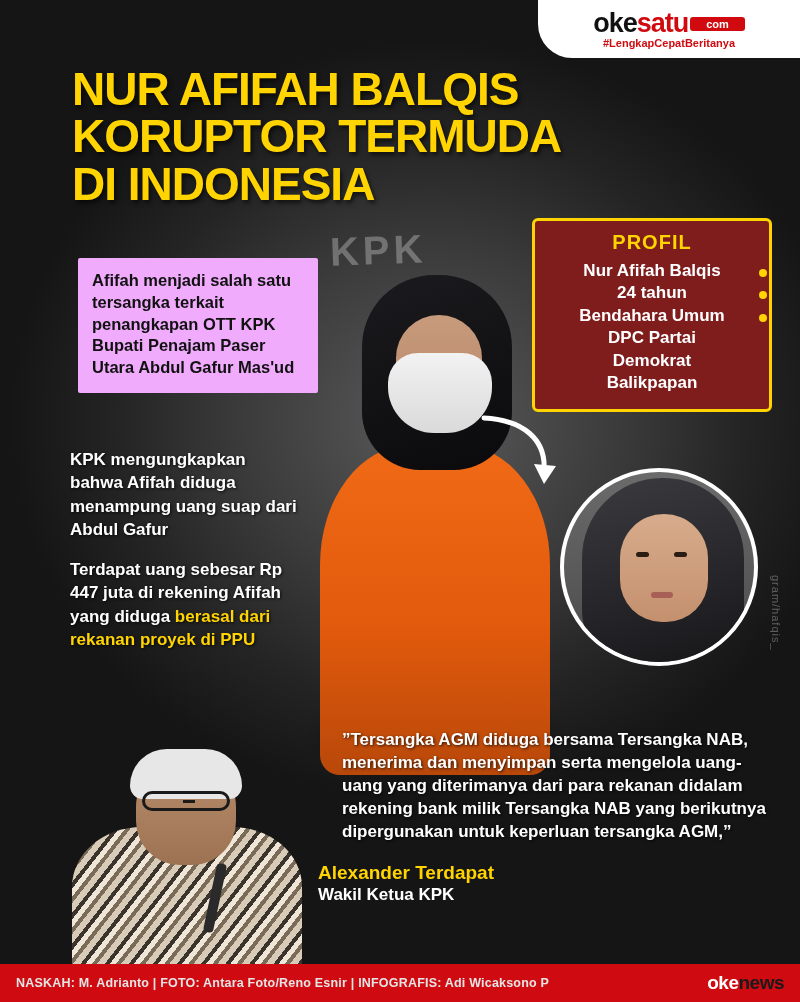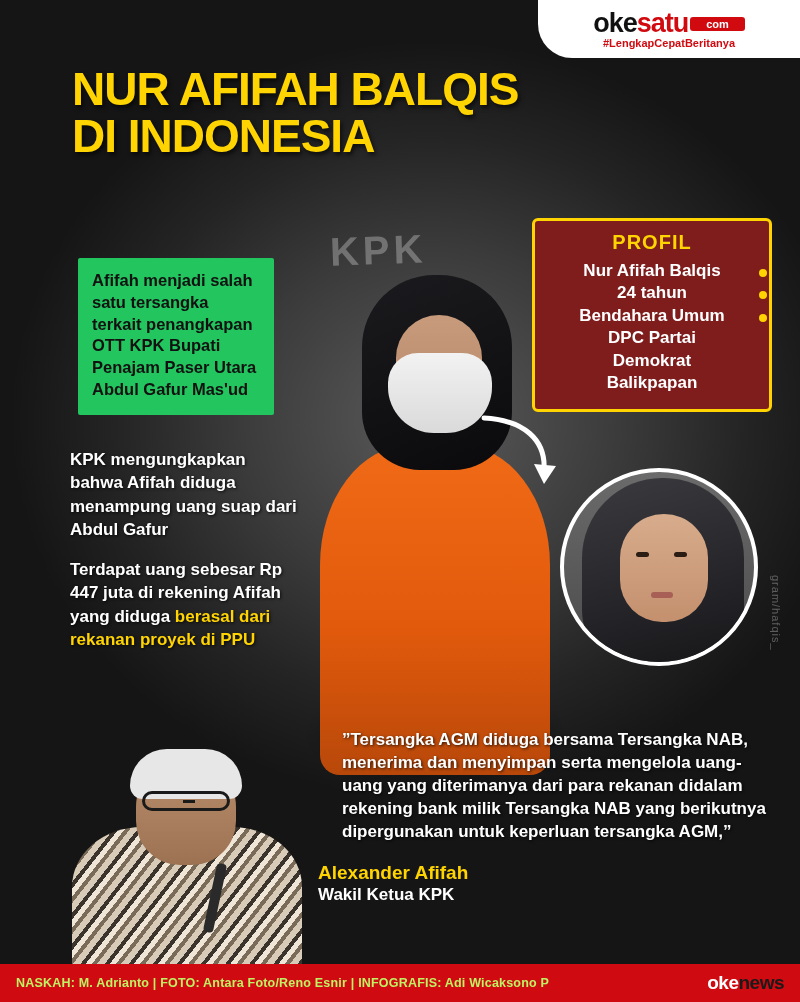--- a/index.html
+++ b/index.html
@@ -113,22 +113,22 @@
     color: #fff; font-size: 17px; font-weight: bold; line-height: 1.32;
     position: relative;
   }
   .profile-list li.dot::after {
     content: ""; position: absolute; right: -12px; top: 9px;
     width: 8px; height: 8px; border-radius: 50%; background: #ffd400;
   }
 
   
   .callout {
-    position: absolute; left: 78px; top: 258px; width: 196px;
-    background: #22c55e; color: #111;
+    position: absolute; left: 78px; top: 258px; width: 240px;
+    background: #f0abfc; color: #111;
     padding: 12px 14px 14px;
     font-size: 16.5px; font-weight: bold; line-height: 1.32;
     border-radius: 2px;
   }
 
   
   .para {
     position: absolute; left: 70px; color: #fff;
     font-size: 17px; font-weight: bold; line-height: 1.38;
     width: 230px;
@@ -216,21 +216,21 @@
   }
 
   
   .footer {
     position: absolute; left: 0; bottom: 0; width: 800px; height: 38px;
     background: #cf0a10;
     display: flex; align-items: center; justify-content: space-between;
     padding: 0 16px;
   }
   .credits {
-    color: #bef264; font-size: 12.5px; font-weight: bold; letter-spacing: 0.2px;
+    color: #e5e5e5; font-size: 12.5px; font-weight: bold; letter-spacing: 0.2px;
   }
   .footer-logo { font-size: 19px; font-weight: bold; color: #fff; letter-spacing: -0.5px; }
   .footer-logo .news { color: #1a1a1a; }
 </style>
 </head>
 <body>
 
 <div class="canvas">
 
   <div class="bg-photo"></div>
@@ -248,20 +248,21 @@
 
   <div class="logo-wrap">
     <div class="logo">
       <span class="oke">oke</span><span class="zone">satu</span><span class="com">com</span>
     </div>
     <div class="logo-tag">#LengkapCepatBeritanya</div>
   </div>
 
   <div class="title">
     <div>NUR AFIFAH BALQIS</div>
+    <div>KORUPTOR TERMUDA</div>
     <div>DI INDONESIA</div>
   </div>
 
   <div class="callout">Afifah menjadi salah satu tersangka terkait penangkapan OTT KPK Bupati Penajam Paser Utara Abdul Gafur Mas'ud</div>
 
   <div class="profile">
     <div class="profile-title">PROFIL</div>
     <ul class="profile-list">
       <li class="dot">Nur Afifah Balqis</li>
       <li class="dot">24 tahun</li>
@@ -293,21 +294,21 @@
   <div class="speaker">
     <div class="sp-body"></div>
     <div class="sp-head"></div>
     <div class="sp-hair"></div>
     <div class="sp-glass"></div>
     <div class="sp-mic"></div>
   </div>
 
   <div class="quote-box">
     <div class="quote-text">”Tersangka AGM diduga bersama Tersangka NAB, menerima dan menyimpan serta mengelola uang-uang yang diterimanya dari para rekanan didalam rekening bank milik Tersangka NAB yang berikutnya dipergunakan untuk keperluan tersangka AGM,”</div>
-    <div class="quote-name">Alexander Afifah</div>
+    <div class="quote-name">Alexander Terdapat</div>
     <div class="quote-role">Wakil Ketua KPK</div>
   </div>
 
   <div class="footer">
     <div class="credits">NASKAH: M. Adrianto | FOTO: Antara Foto/Reno Esnir | INFOGRAFIS: Adi Wicaksono P</div>
     <div class="footer-logo">
       <span>oke</span><span class="news">news</span>
     </div>
   </div>
 

